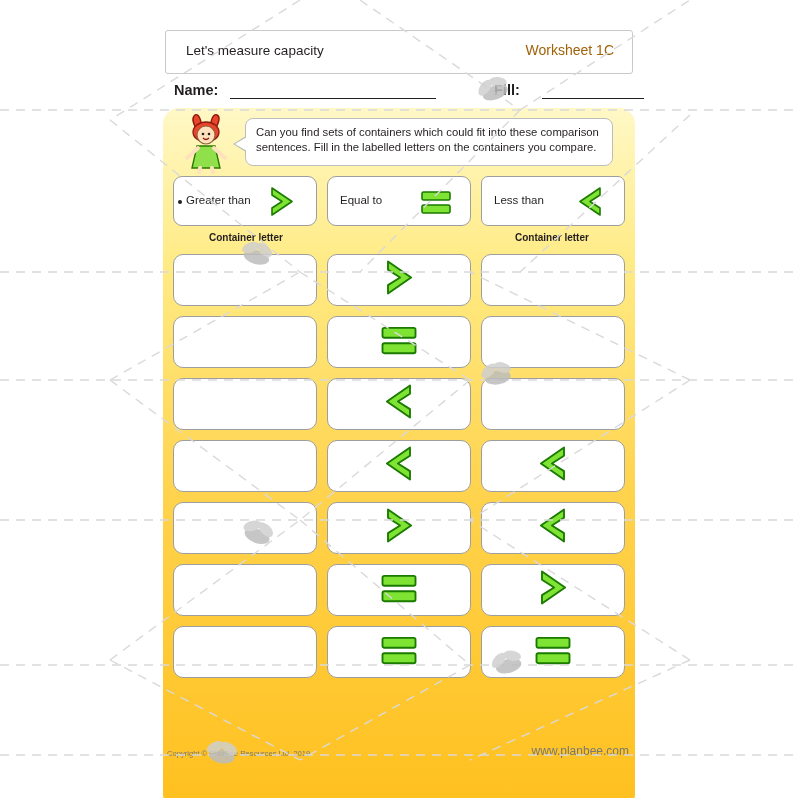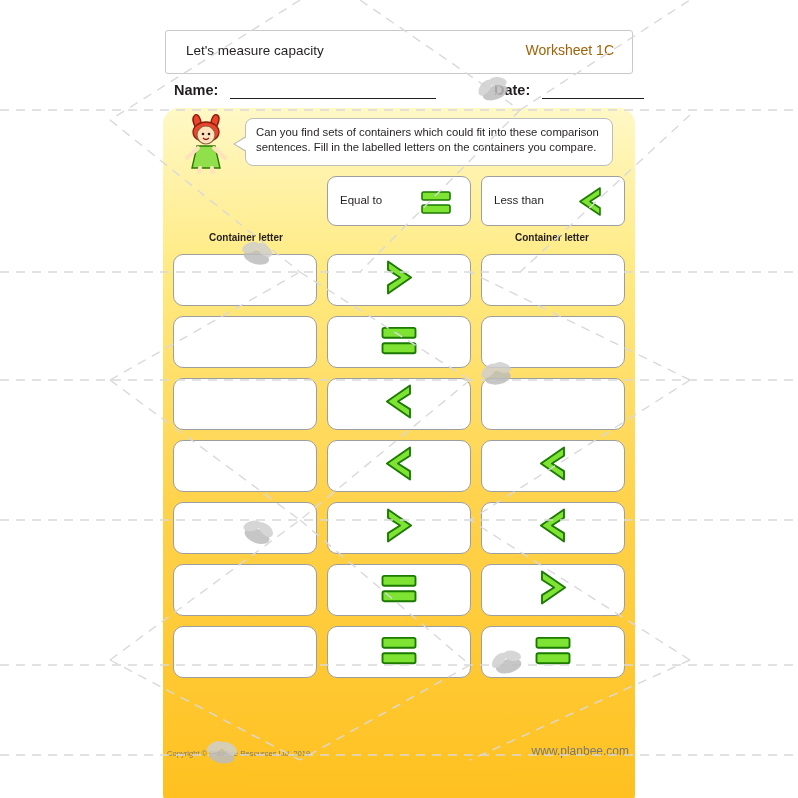--- a/index.html
+++ b/index.html
@@ -140,21 +140,21 @@
 <div class="page">
 
   <div class="title-box">
     <div class="title-left">Let's measure capacity</div>
     <div class="title-right">Worksheet 1C</div>
   </div>
 
   <div class="namedate">
     <div class="lbl nm-lbl">Name:</div>
     <div class="line nm-line"></div>
-    <div class="lbl dt-lbl">Date:</div>
+    <div class="lbl dt-lbl">Fill:</div>
     <div class="line dt-line"></div>
   </div>
 
   <div class="panel">
 
     <div class="kid">
       <svg width="70" height="62" viewBox="0 0 70 62">
 
         <path d="M24 22 C18 12 16 6 20 3 C24 1 26 8 27 16" fill="#e8452c" stroke="#8c1a0c" stroke-width="1.4"></path>
         <path d="M38 21 C44 11 46 5 42 3 C38 1 36 8 35 16" fill="#e8452c" stroke="#8c1a0c" stroke-width="1.4"></path>
@@ -173,20 +173,29 @@
 
         <path d="M25 56 L24 62" stroke="#ffe2bd" stroke-width="4" stroke-linecap="round"></path>
         <path d="M37 56 L38 62" stroke="#ffe2bd" stroke-width="4" stroke-linecap="round"></path>
       </svg>
     </div>
 
     <div class="speech">Can you find sets of containers which could fit into these comparison sentences. Fill in the labelled letters on the containers you compare.</div>
 
     <div class="keyrow">
 
+      <div class="keybox k1">
+        <span class="bullet"></span>
+        <span class="klabel">Greater than</span>
+        <span class="sym">
+          <svg width="40" height="36" viewBox="0 0 40 36">
+            <path d="M10 4 L30 17.5 L10 31 L10 24 L20 17.5 L10 11 Z" fill="#7ee332" stroke="#1b7a00" stroke-width="1.6" stroke-linejoin="round"></path>
+          </svg>
+        </span>
+      </div>
 
       <div class="keybox k2">
         <span class="klabel">Equal to</span>
         <span class="sym">
           <svg width="40" height="36" viewBox="0 0 40 36">
             <rect x="6" y="8" width="28" height="8" rx="1.5" fill="#7ee332" stroke="#1b7a00" stroke-width="1.6"></rect>
             <rect x="6" y="21" width="28" height="8" rx="1.5" fill="#7ee332" stroke="#1b7a00" stroke-width="1.6"></rect>
           </svg>
         </span>
       </div>

